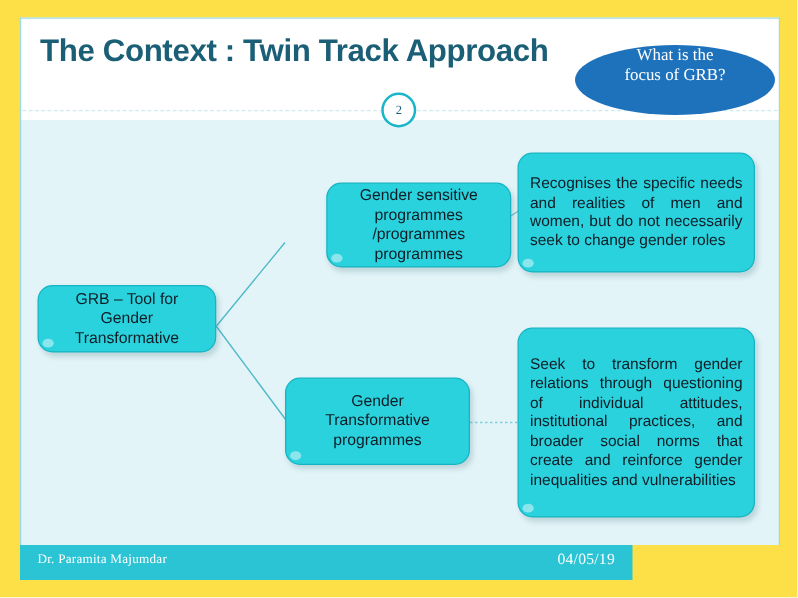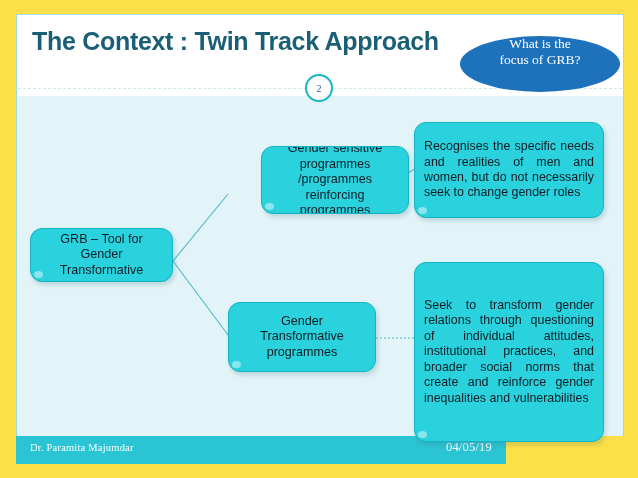--- a/index.html
+++ b/index.html
@@ -197,21 +197,21 @@
     border-radius: 50%;
     background: rgba(255,255,255,0.45);
     pointer-events: none;
   }
 
   
   #box-left      { left: 30px;  top: 228px; width: 143px; height: 54px; }
   #box-mid-top   { left: 228px; top: 146px; width: 148px; height: 68px; margin-left: 33px; }
   #box-mid-bot   { left: 228px; top: 302px; width: 148px; height: 70px; }
   #box-right-top { left: 414px; top: 122px; width: 190px; height: 96px; }
-  #box-right-bot { left: 414px; top: 262px; width: 190px; height: 180px; }
+  #box-right-bot { left: 414px; top: 262px; width: 190px; height: 152px; }
 </style>
 </head>
 <body>
 
 <div class="slide">
 
   <div class="header-band"></div>
 
   <div class="body-band"></div>
 
@@ -247,21 +247,20 @@
       <div>Gender</div>
       <div>Transformative</div>
     </div>
   </div>
 
   <div class="nodebox centered" id="box-mid-top">
     <div class="inner">
       <div>Gender sensitive</div>
       <div>programmes</div>
       <div>/programmes</div>
-      <div>reinforcing</div>
       <div>programmes</div>
     </div>
   </div>
 
   <div class="nodebox centered" id="box-mid-bot">
     <div class="inner">
       <div>Gender</div>
       <div>Transformative</div>
       <div>programmes</div>
     </div>

